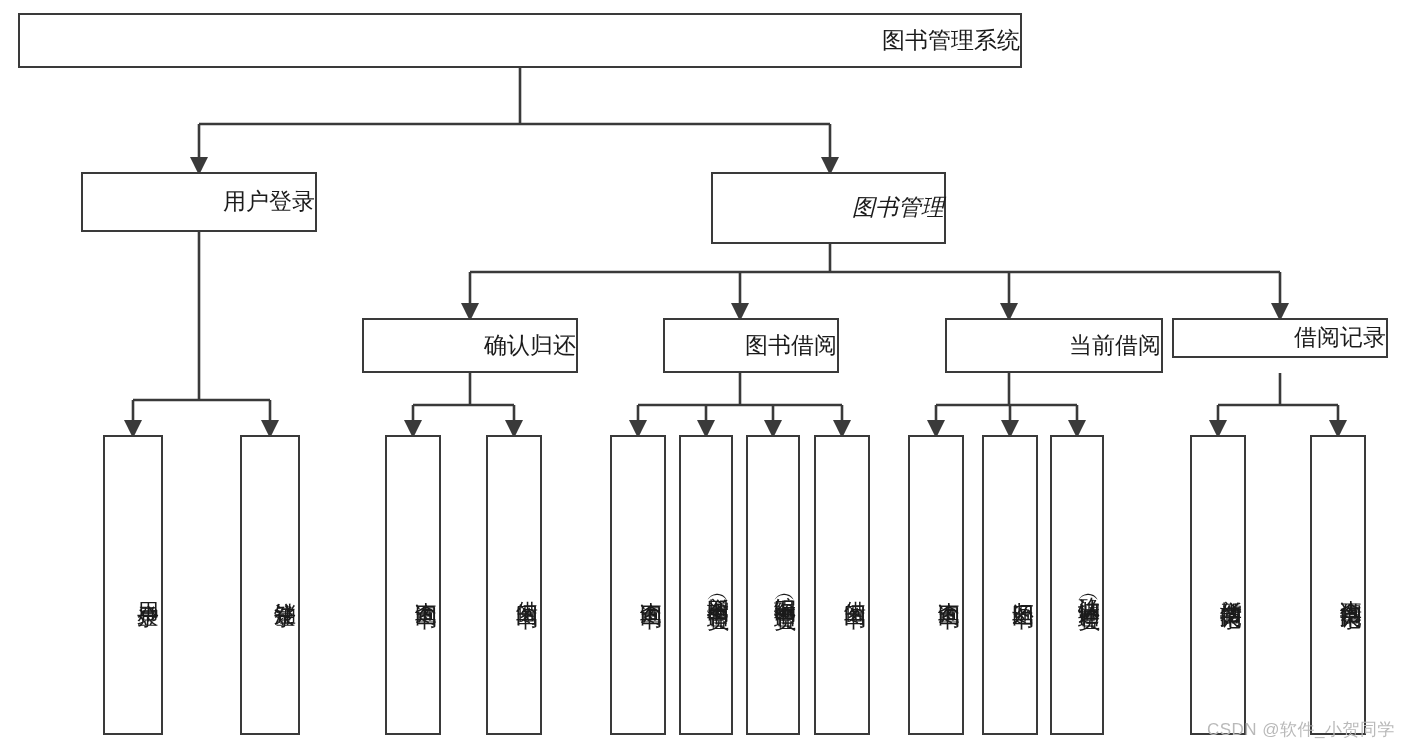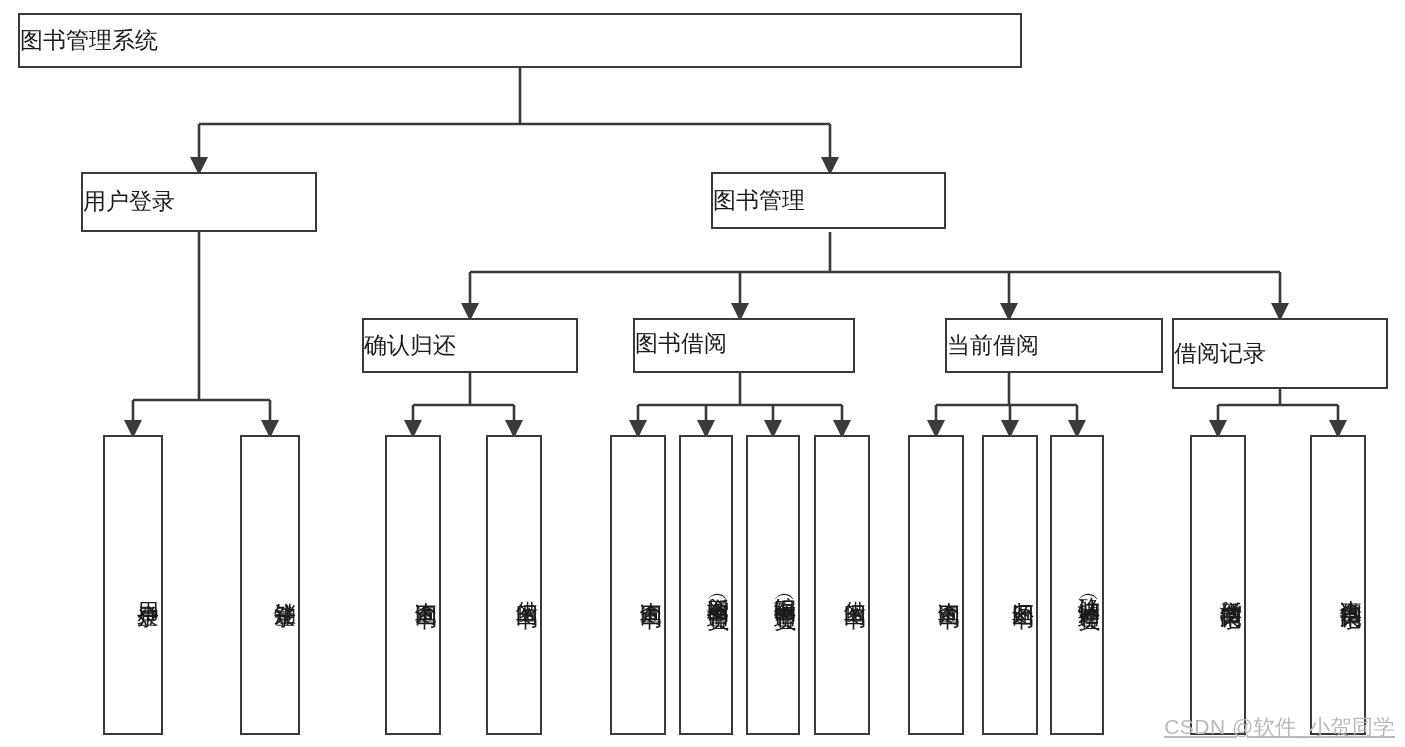--- a/index.html
+++ b/index.html
@@ -28,21 +28,21 @@
     pointer-events: none;
   }
   .node {
     position: absolute;
     box-sizing: border-box;
     border: 2px solid #3a3a3a;
     background: #ffffff;
     color: #1b1b1b;
     display: flex;
     align-items: center;
-    justify-content: flex-start;
+    justify-content: flex-end;
     text-align: center;
     line-height: 1.18;
   }
   .node.horizontal {
     font-size: 23px;
   }
   .node.vertical {
     writing-mode: vertical-rl;
     text-orientation: upright;
     font-size: 22px;
@@ -52,26 +52,25 @@
     justify-content: center;
   }
   .node .label {
     display: block;
     white-space: pre-wrap;
   }
   .watermark {
     position: absolute;
     right: 10px;
     bottom: 6px;
-    font-size: 21px;
+    font-size: 17px;
     color: #b9b9b9;
     letter-spacing: 0.5px;
     user-select: none;
     white-space: nowrap;
-    text-decoration: underline;
   }
 </style>
 </head>
 <body>
 
 <div id="diagram-root">
 
   <svg class="edges" viewBox="0 0 1405 747">
     <defs>
       <marker id="arrow" viewBox="0 0 12 12" refX="6" refY="6" markerWidth="7" markerHeight="7" orient="auto-start-reverse">
@@ -122,34 +121,34 @@
     </g>
   </svg>
 
   <div class="node horizontal" style="left:18px; top:13px; width:1004px; height:55px;">
     <span class="label">图书管理系统</span>
   </div>
 
   <div class="node horizontal" style="left:81px; top:172px; width:236px; height:60px;">
     <span class="label">用户登录</span>
   </div>
-  <div class="node horizontal" style="left:711px; top:172px; width:235px; height:57px;">
+  <div class="node horizontal" style="left:711px; top:172px; width:235px; height:72px;font-style:italic;">
     <span class="label">图书管理</span>
   </div>
 
   <div class="node horizontal" style="left:362px; top:318px; width:216px; height:55px;">
     <span class="label">确认归还</span>
   </div>
-  <div class="node horizontal" style="left:633px; top:318px; width:222px; height:55px;font-family:Liberation Mono, monospace;">
+  <div class="node horizontal" style="left:663px; top:318px; width:176px; height:55px;">
     <span class="label">图书借阅</span>
   </div>
   <div class="node horizontal" style="left:945px; top:318px; width:218px; height:55px;">
     <span class="label">当前借阅</span>
   </div>
-  <div class="node horizontal" style="left:1172px; top:318px; width:216px; height:71px;font-family:Liberation Serif, serif;">
+  <div class="node horizontal" style="left:1172px; top:318px; width:216px; height:40px;font-family:Liberation Serif, serif;">
     <span class="label">借阅记录</span>
   </div>
 
   <div class="node vertical" style="left:103px; top:435px; width:60px; height:300px;">
     <span class="label">用户登录</span>
   </div>
   <div class="node vertical" style="left:240px; top:435px; width:60px; height:300px;">
     <span class="label">注销登录</span>
   </div>
 

